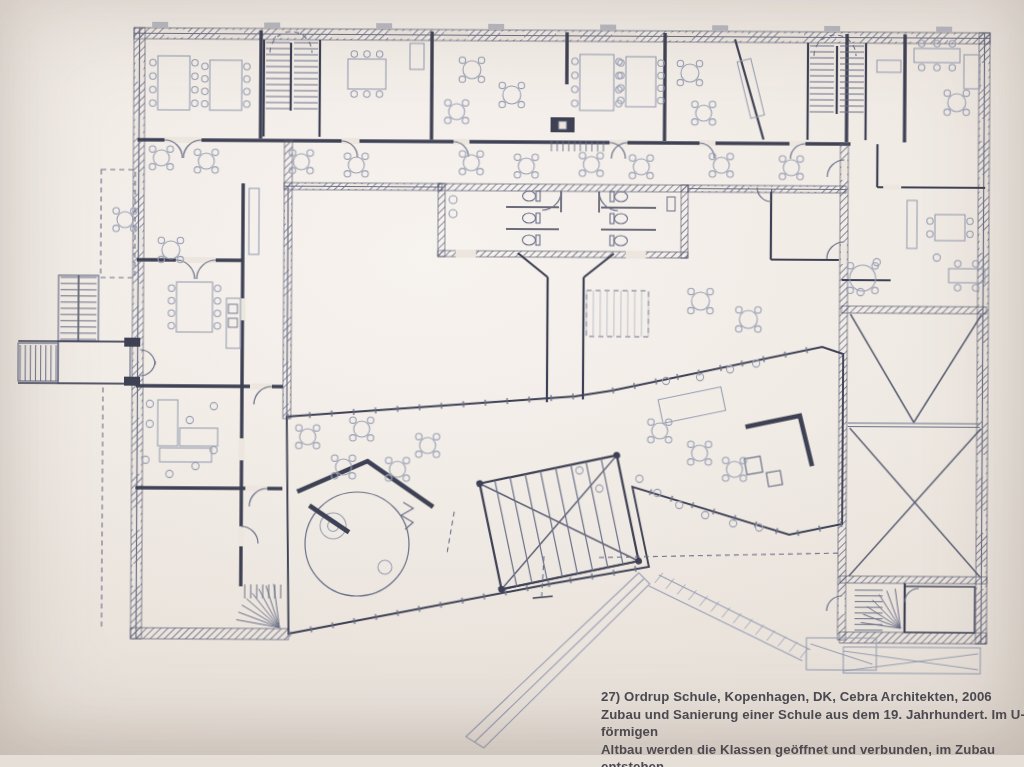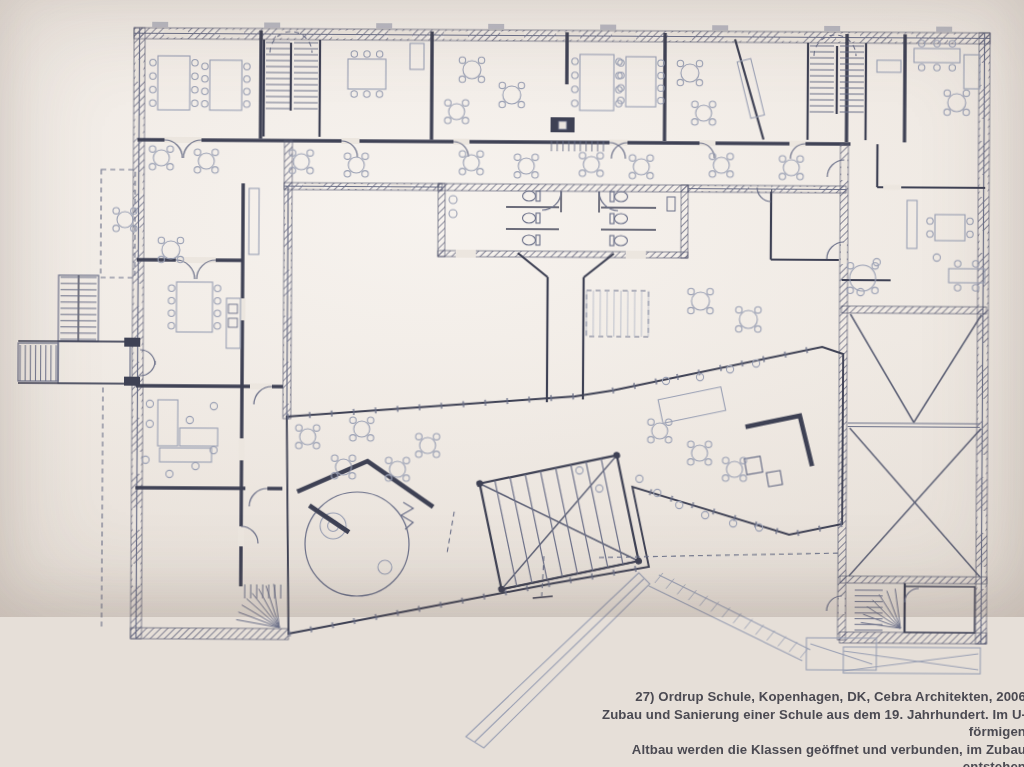--- a/index.html
+++ b/index.html
@@ -1,24 +1,23 @@
 <!DOCTYPE html>
 <html style="--paper: #ece6df; --ink: #3e4154; --mid: #6b7089; --lt: #9aa0b4; --cap: #4b4a52;"><head>
 <meta charset="utf-8">
 <style>
   :root{
     --paper:#ece6df; --ink:#3e4154; --mid:#6b7089; --lt:#9aa0b4; --cap:#4b4a52;
   }
   html,body{margin:0;padding:0;}
   body{width:1024px;height:767px;overflow:hidden;background:#e6dfd8;font-family:"Liberation Sans",sans-serif;}
-  .photo{position:relative;width:1024px;height:617px;
+  .photo{position:relative;width:1024px;height:755px;
     background:
       radial-gradient(140% 120% at 42% 34%, rgba(248,244,240,.9) 0%, rgba(240,234,228,.6) 40%, rgba(222,214,206,.55) 80%, rgba(206,196,187,.75) 100%),
       linear-gradient(180deg,#efe9e3 0%,#ece6df 55%,#e2dad2 100%);
-    text-align: right;
   }
   .photo::after{content:"";position:absolute;inset:0;pointer-events:none;
     box-shadow:inset 0 0 90px 18px rgba(105,88,75,.16), inset 0 -18px 45px rgba(95,80,68,.10);}
   svg.plan{position:absolute;left:0;top:0;transform:rotate(.35deg);filter:blur(.22px);}
   .caption{position:absolute;left:601px;top:688px;width:425px;color:var(--cap);
     font-size:13.2px;line-height:17.6px;font-weight:600;letter-spacing:.1px;}
   .caption p{margin:0;}
   
   .pw{stroke:var(--ink);stroke-width:3.4;fill:none;stroke-linecap:butt}
   .pw2{stroke:var(--ink);stroke-width:2.2;fill:none}

